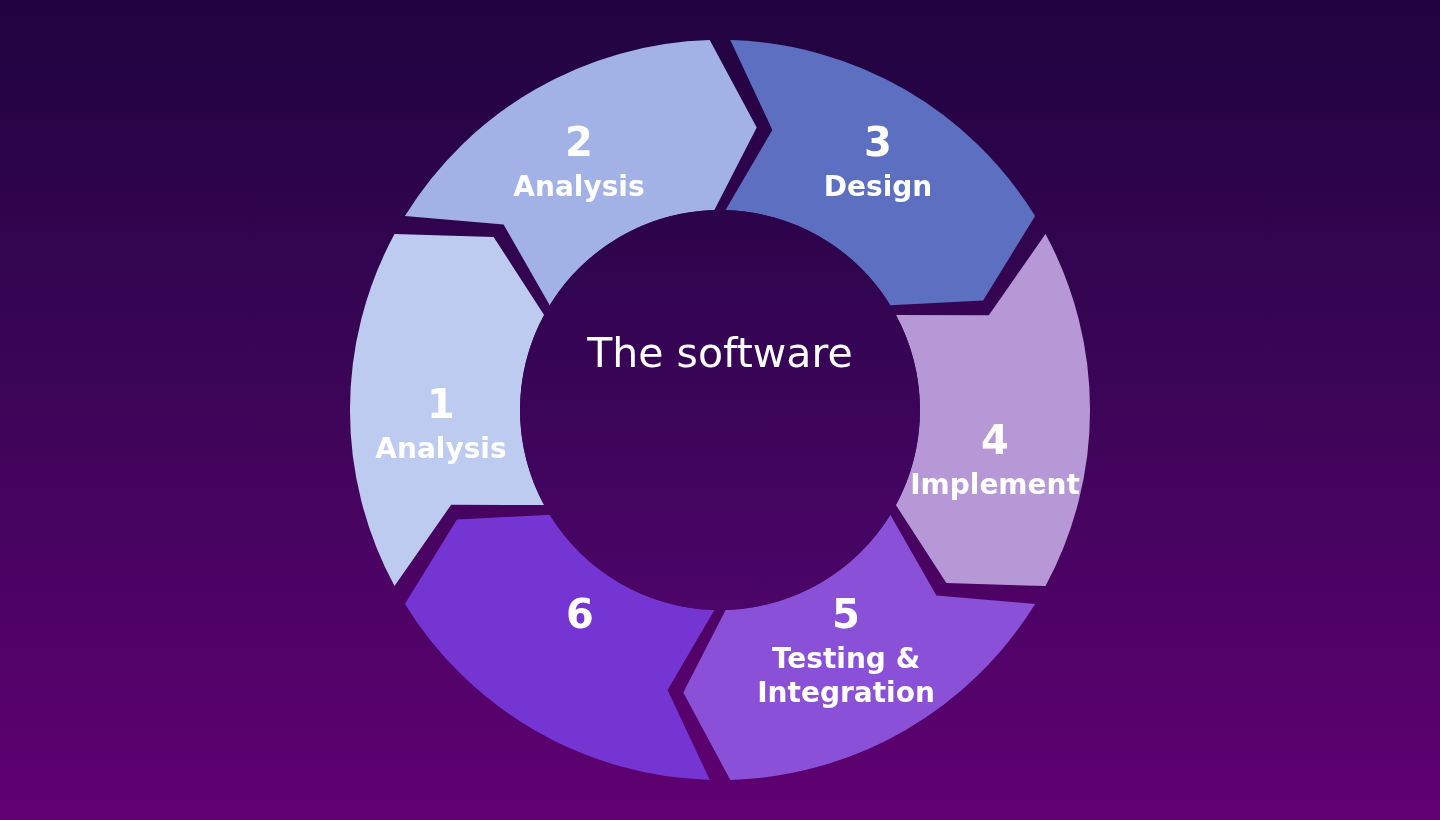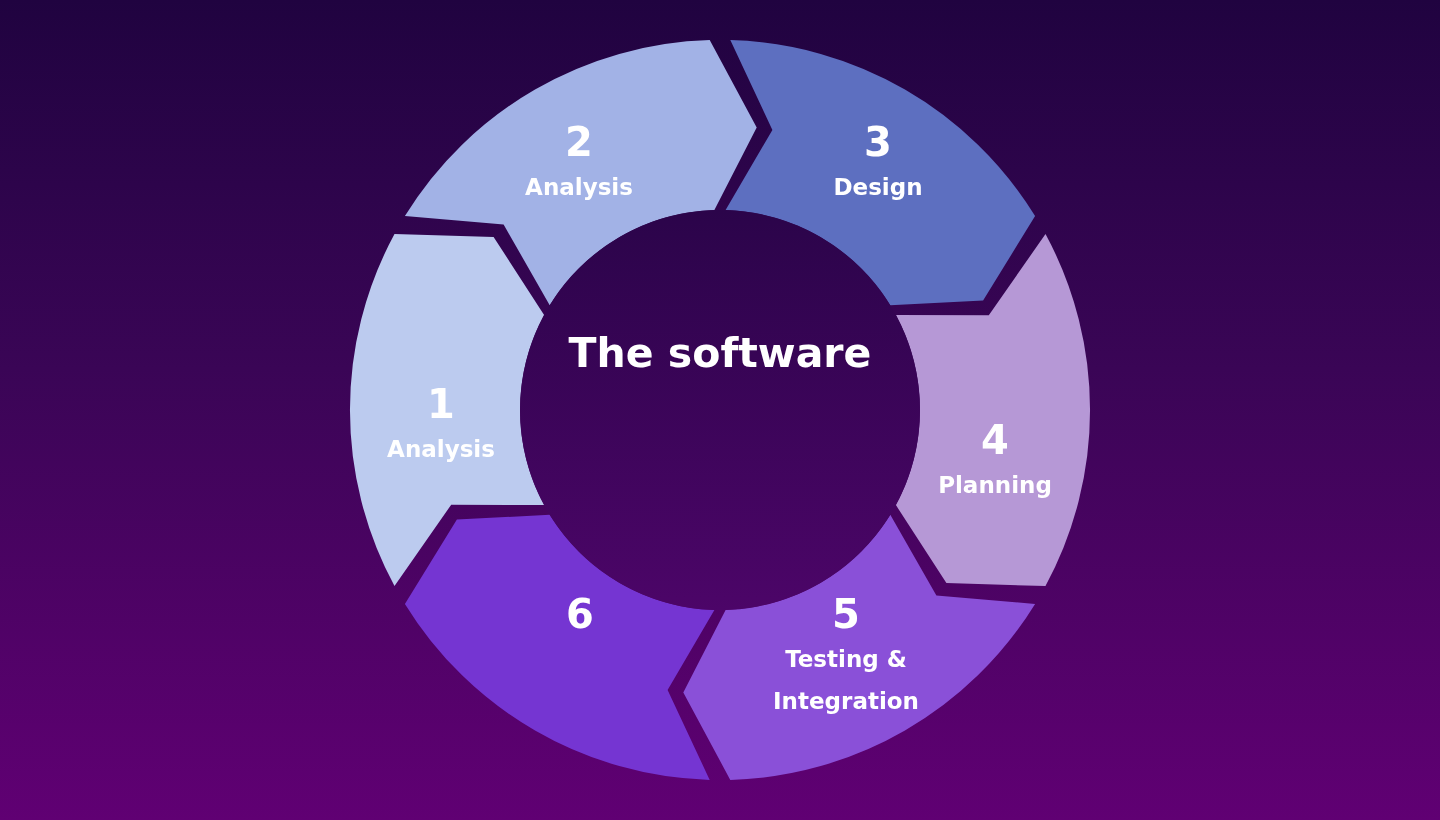--- a/index.html
+++ b/index.html
@@ -9,24 +9,24 @@
     font-family: "DejaVu Sans", "Liberation Sans", sans-serif;
     position: relative;
   }
   #stage { position: absolute; left: 0; top: 0; width: 1440px; height: 820px; }
   .seg-label {
     position: absolute; color: #ffffff; text-align: center;
     transform: translate(-50%, 0);
     white-space: nowrap;
   }
   .seg-num { display: block; font-weight: bold; font-size: 40px; line-height: 44px; }
-  .seg-name { display: block; font-weight: bold; font-size: 23px; line-height: 34px; margin-top: 6px; }
+  .seg-name { display: block; font-weight: bold; font-size: 28px; line-height: 34px; margin-top: 6px; }
   .center-title {
     position: absolute; left: 720px; top: 325px; transform: translateX(-50%);
-    color: #ffffff; font-weight: bold; font-size: 41px; line-height: 57px;
+    color: #ffffff; font-weight: normal; font-size: 41px; line-height: 57px;
     text-align: center; width: 360px; letter-spacing: 0px;
   }
   .center-title span { display: block; }
 </style>
 </head>
 <body>
 
 <div id="stage">
   <svg id="ring" width="1440" height="820" viewBox="0 0 1440 820">
     <defs>
@@ -60,25 +60,25 @@
     <span class="seg-name">Analysis</span>
   </div>
 
   <div class="seg-label" style="left:878px; top:120px;">
     <span class="seg-num">3</span>
     <span class="seg-name">Design</span>
   </div>
 
   <div class="seg-label" style="left:995px; top:418px;">
     <span class="seg-num">4</span>
-    <span class="seg-name">Planning</span>
+    <span class="seg-name">Implement</span>
   </div>
 
   <div class="seg-label" style="left:846px; top:592px;">
     <span class="seg-num">5</span>
     <span class="seg-name">Testing &amp;</span>
-    <span class="seg-name" style="margin-top:8px;">Integration</span>
+    <span class="seg-name" style="margin-top:0;">Integration</span>
   </div>
 
   <div class="seg-label" style="left:580px; top:592px;">
     <span class="seg-num">6</span>
   </div>
 </div>
 
 </body></html>

